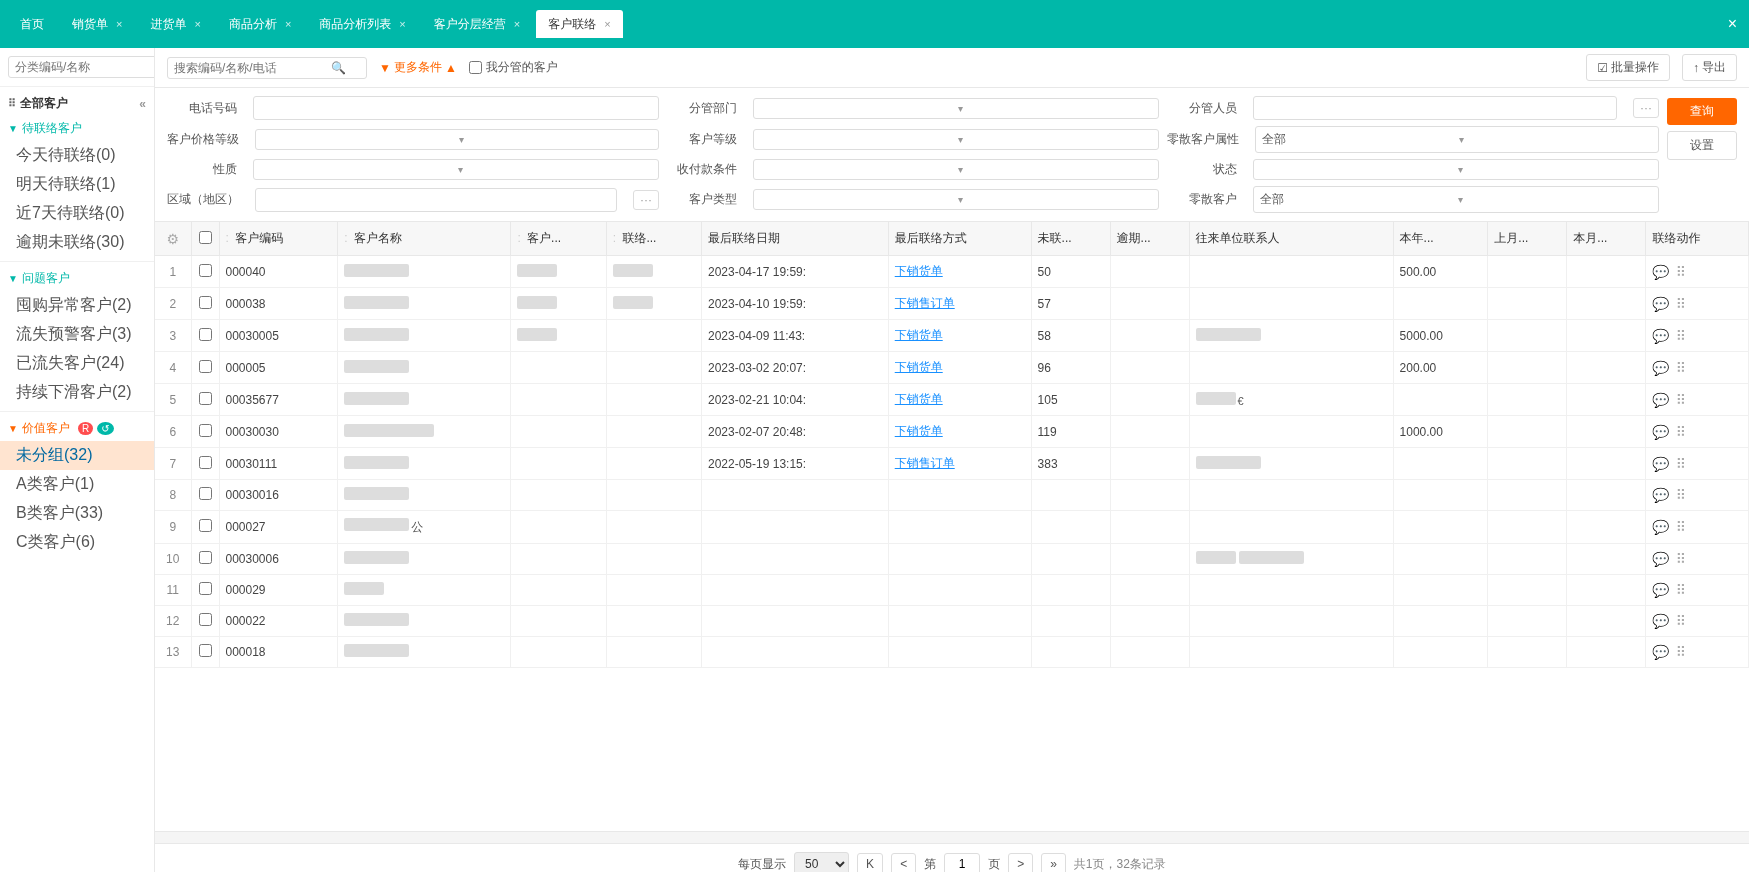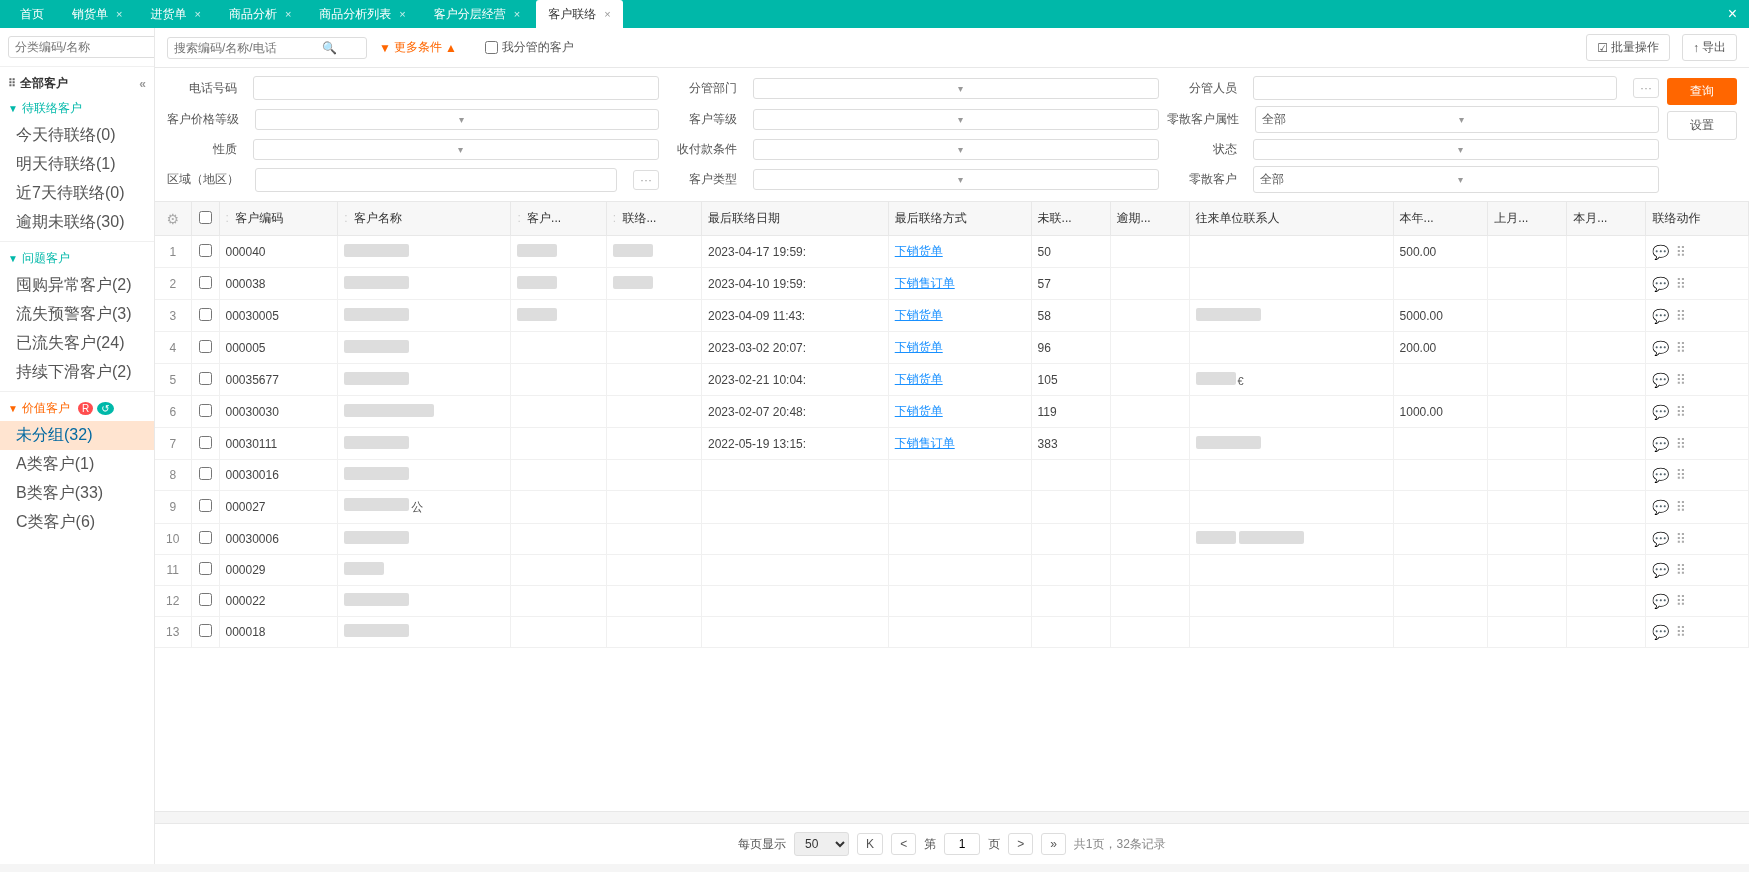--- a/index.html
+++ b/index.html
@@ -1,20 +1,20 @@
 <!DOCTYPE html>
 <html><head>
   <meta charset="utf-8">
   <style>
     * { box-sizing: border-box; margin: 0; padding: 0; font-family: 'Microsoft YaHei', Arial, sans-serif; font-size: 12px; }
     body { background: #f5f5f5; overflow: hidden; width: 1749px; height: 872px; }
 
     
     .top-nav {
-      display: flex; align-items: center; background: #00b8a9; height: 28px; padding: 0 8px;
+      display: flex; align-items: center; background: #00b8a9; height: 48px; padding: 0 8px;
       gap: 4px; flex-shrink: 0;
     }
     .nav-tab {
       display: flex; align-items: center; padding: 0 12px; height: 28px; color: #fff;
       cursor: pointer; border-radius: 3px 3px 0 0; font-size: 13px; gap: 4px;
       white-space: nowrap;
     }
     .nav-tab.home { background: transparent; }
     .nav-tab.active { background: #fff; color: #333; }
     .nav-tab .close-x { font-size: 11px; color: rgba(255,255,255,0.8); cursor: pointer; margin-left: 4px; }
@@ -58,29 +58,29 @@
     
     .content-area { flex: 1; display: flex; flex-direction: column; overflow: hidden; }
 
     
     .filter-toolbar {
       background: #fff; border-bottom: 1px solid #e8e8e8;
       padding: 6px 12px; display: flex; align-items: center; gap: 12px;
     }
     .search-input-wrap {
       display: flex; align-items: center; border: 1px solid #ddd; border-radius: 3px;
-      padding: 3px 6px; gap: 8px; width: 200px;
+      padding: 3px 6px; gap: 17px; width: 200px;
     }
     .search-input-wrap input { border: none; outline: none; font-size: 12px; width: 140px; }
     .search-icon { color: #00b8a9; cursor: pointer; }
     .more-filter-btn {
       display: flex; align-items: center; gap: 3px; color: #ff6600; cursor: pointer;
       font-size: 12px;
     }
-    .filter-checkbox { display: flex; align-items: center; gap: 4px; color: #555; cursor: pointer; margin-left: 16px; }
+    .filter-checkbox { display: flex; align-items: center; gap: 4px; color: #555; cursor: pointer; }
     .filter-checkbox input { cursor: pointer; }
     .toolbar-spacer { flex: 1; }
     .toolbar-btn {
       display: flex; align-items: center; gap: 3px; padding: 4px 10px;
       border: 1px solid #ddd; border-radius: 3px; background: #fff; cursor: pointer;
       color: #555; font-size: 12px;
     }
 
     
     .adv-filter {

